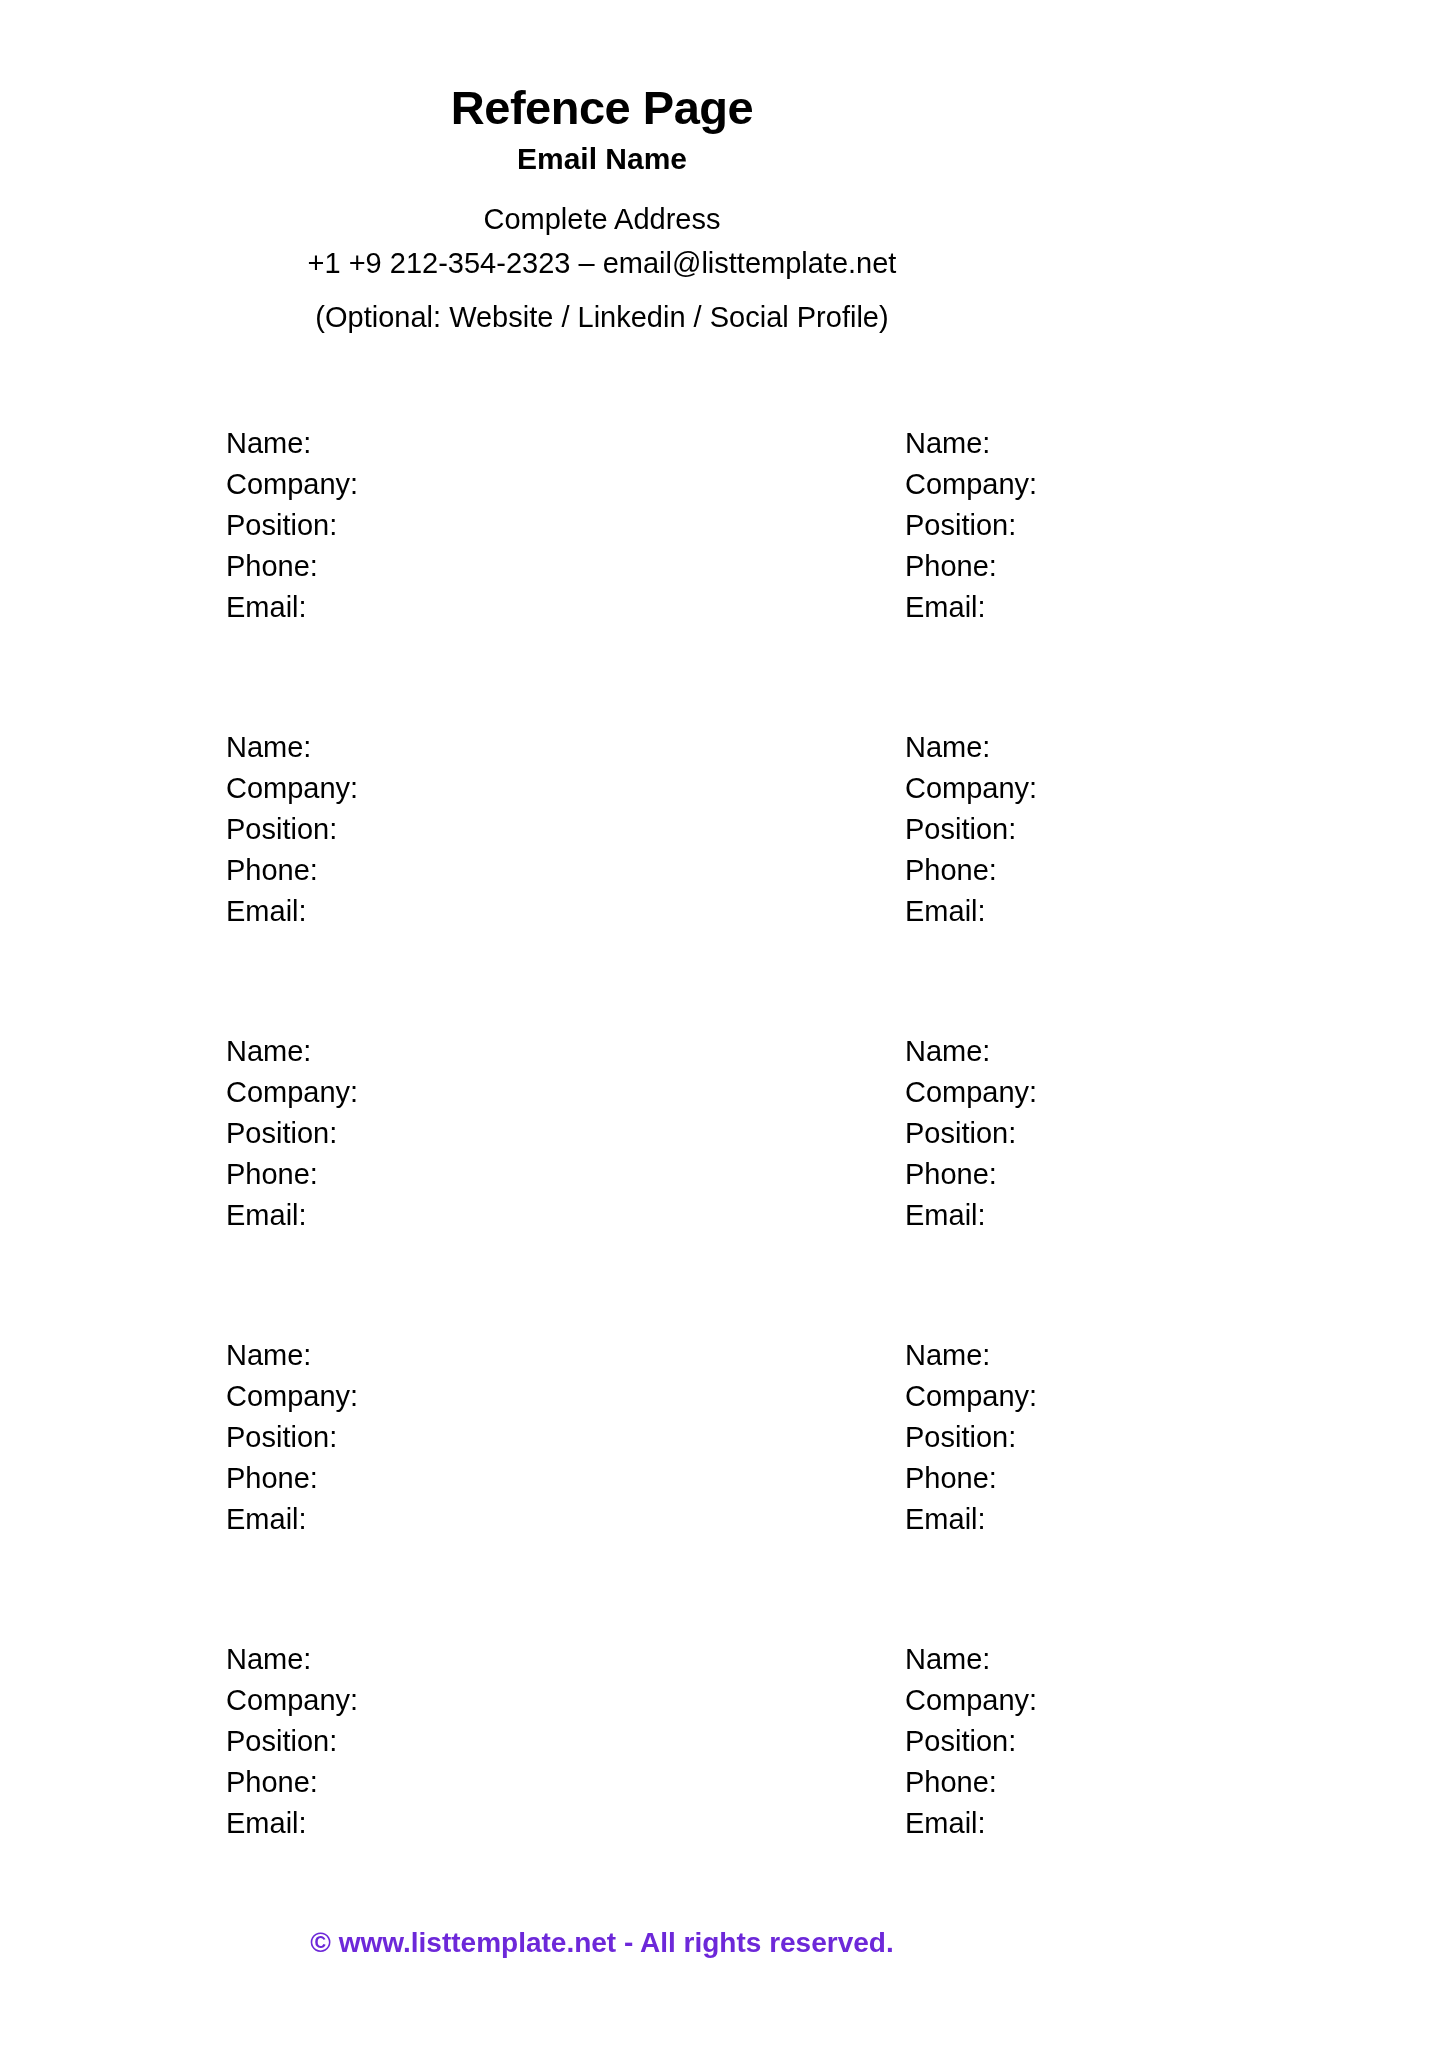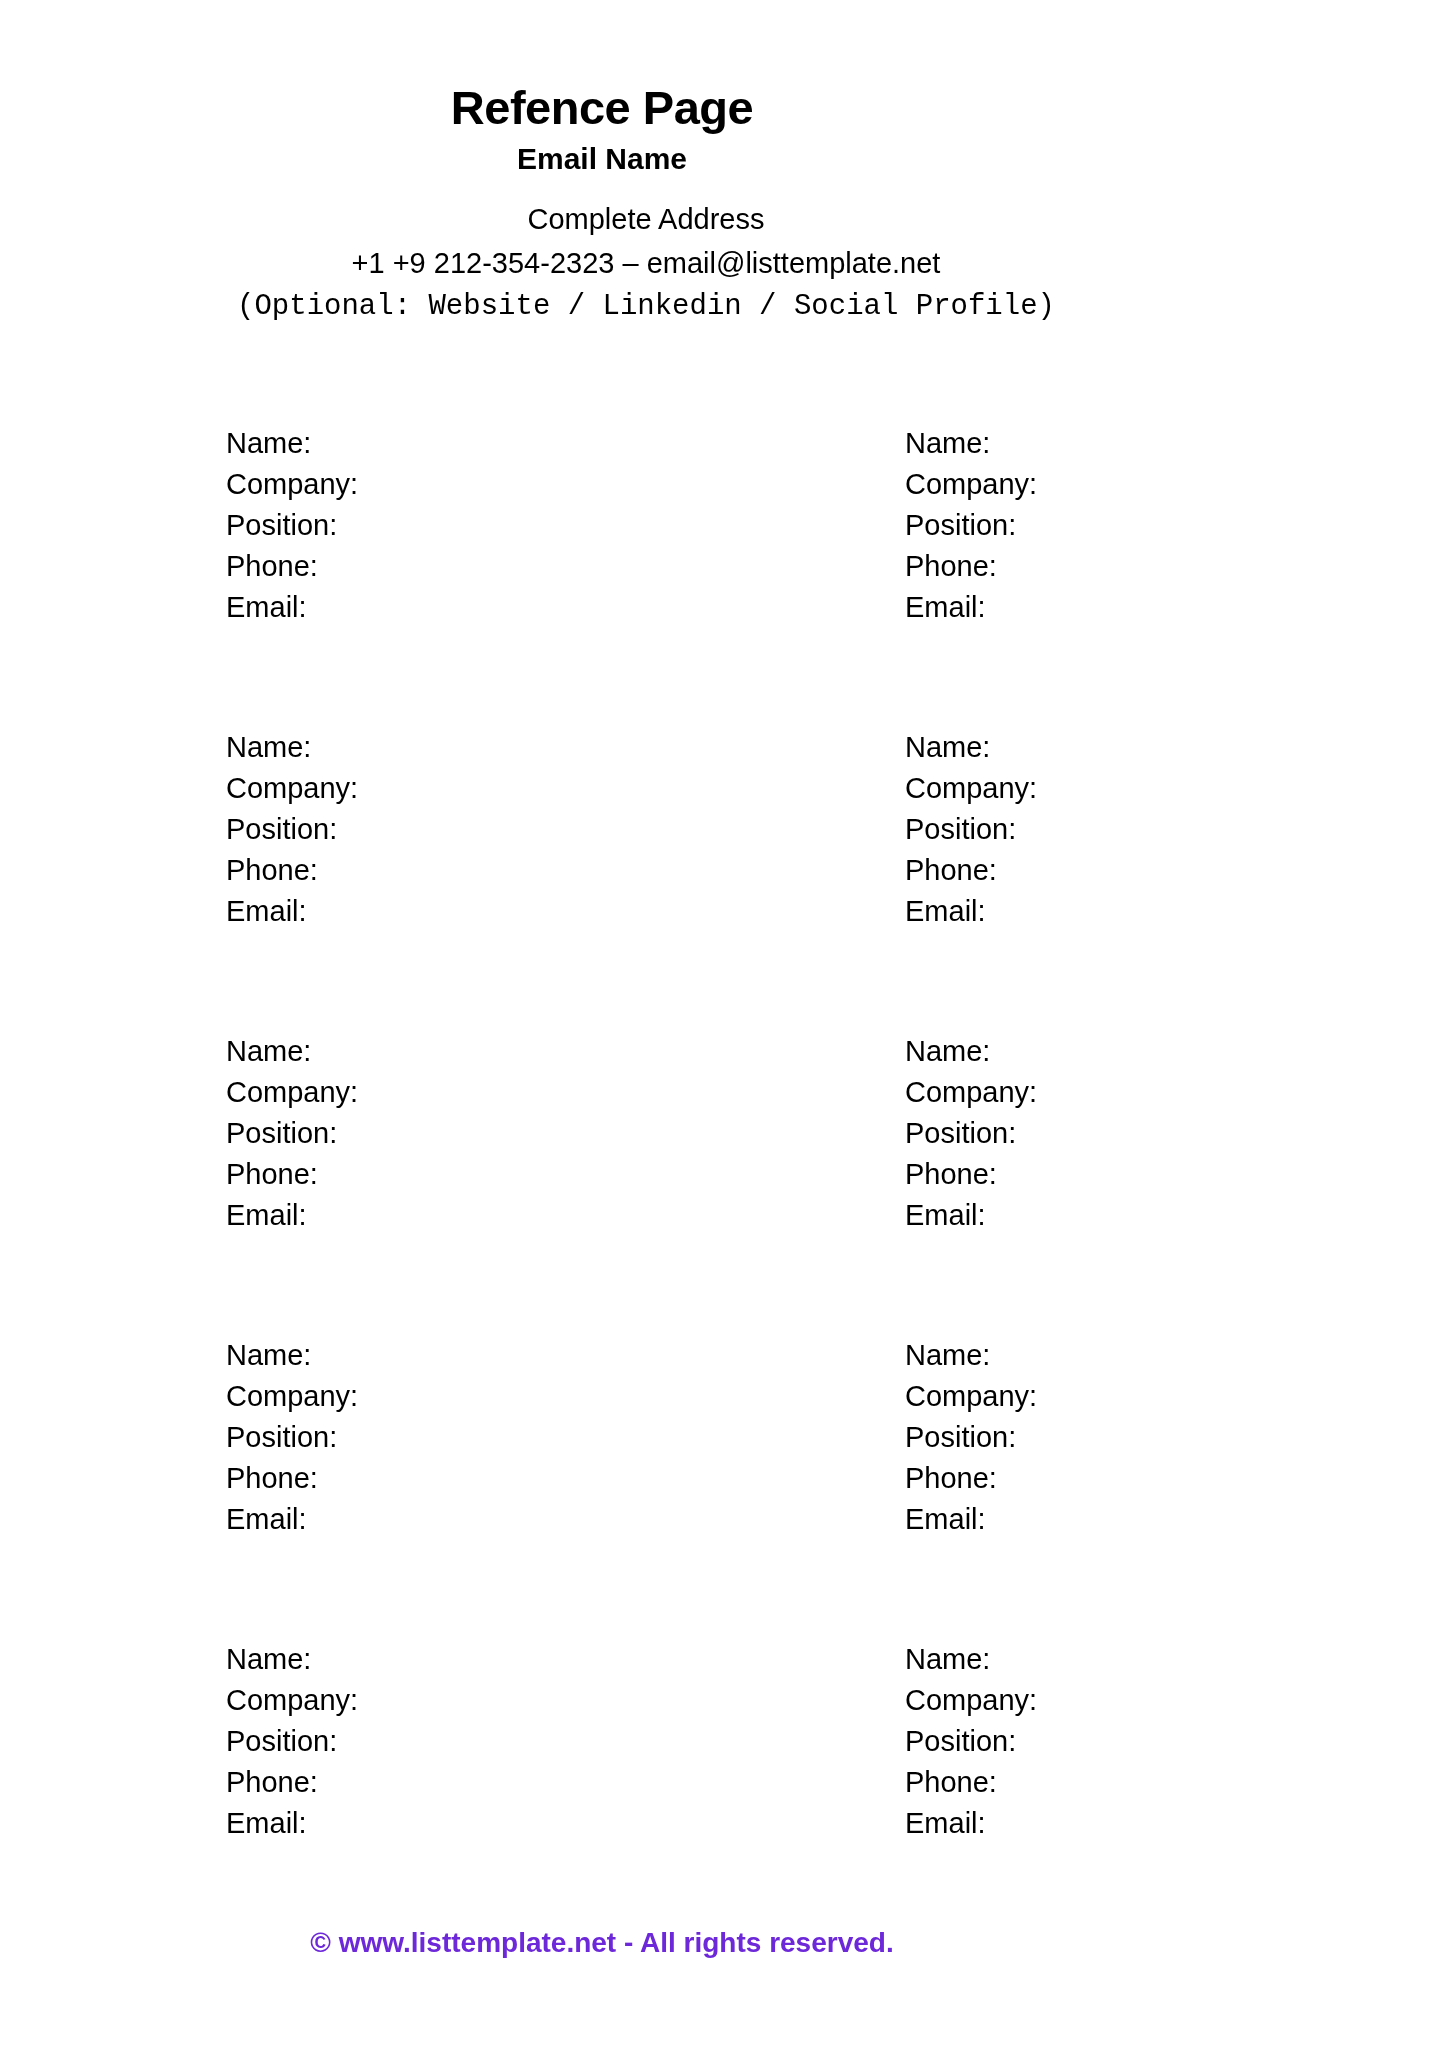--- a/index.html
+++ b/index.html
@@ -28,25 +28,24 @@
     letter-spacing: -0.5px;
   }
   .doc-subtitle {
     top: 142px;
     font-size: 30px;
     font-weight: 700;
   }
   .contact-line {
     font-size: 29px;
     font-weight: 400;
-    padding-left: 44px;
   }
   .line-address  { top: 203px; }
   .line-phone    { top: 247px; }
-  .line-optional { top: 290px; font-family: Liberation Mono, monospace; }
+  .line-optional { top: 301px; }
 
   .ref-block {
     position: absolute;
     font-size: 29px;
     line-height: 41px;
     white-space: nowrap;
   }
   .ref-block .bold-label { font-weight: 400; }
   .col-left  { left: 226px; }
   .col-right { left: 905px; }

